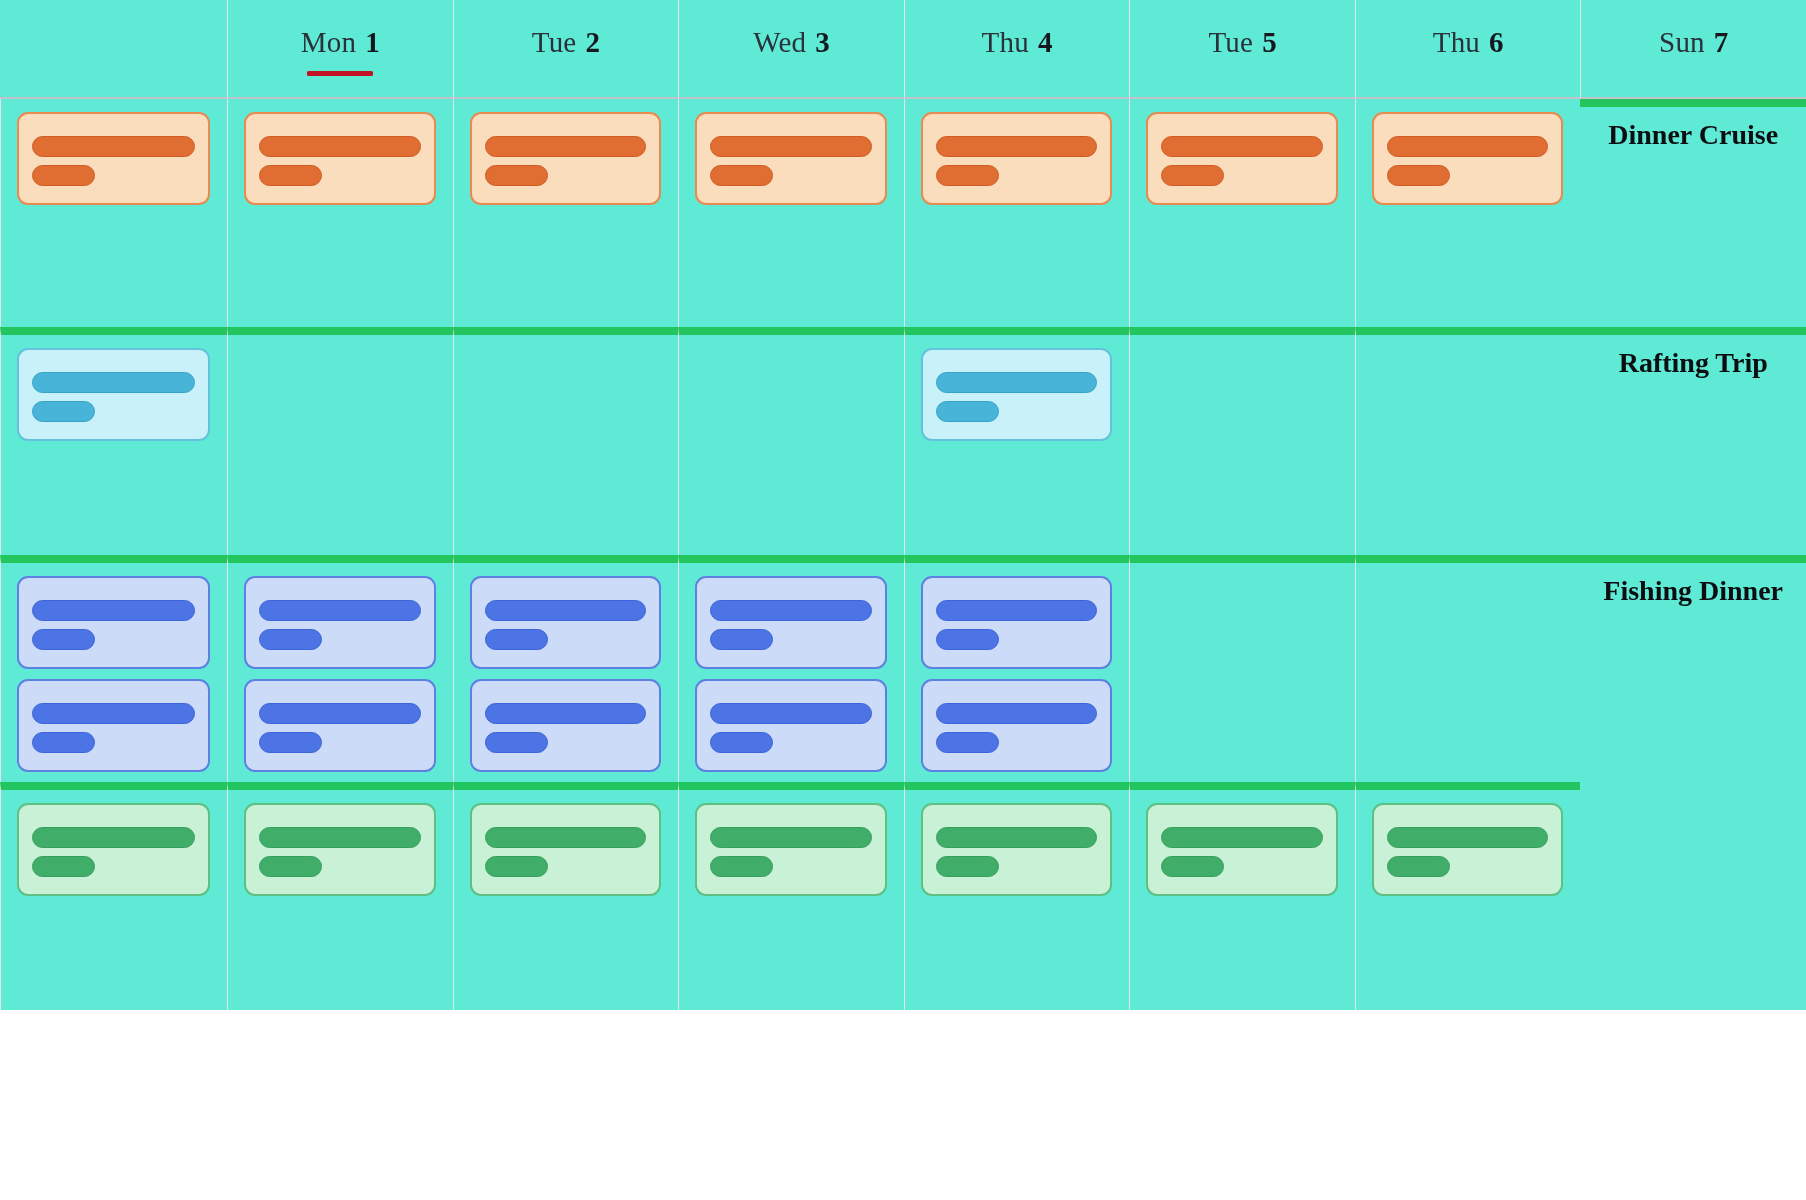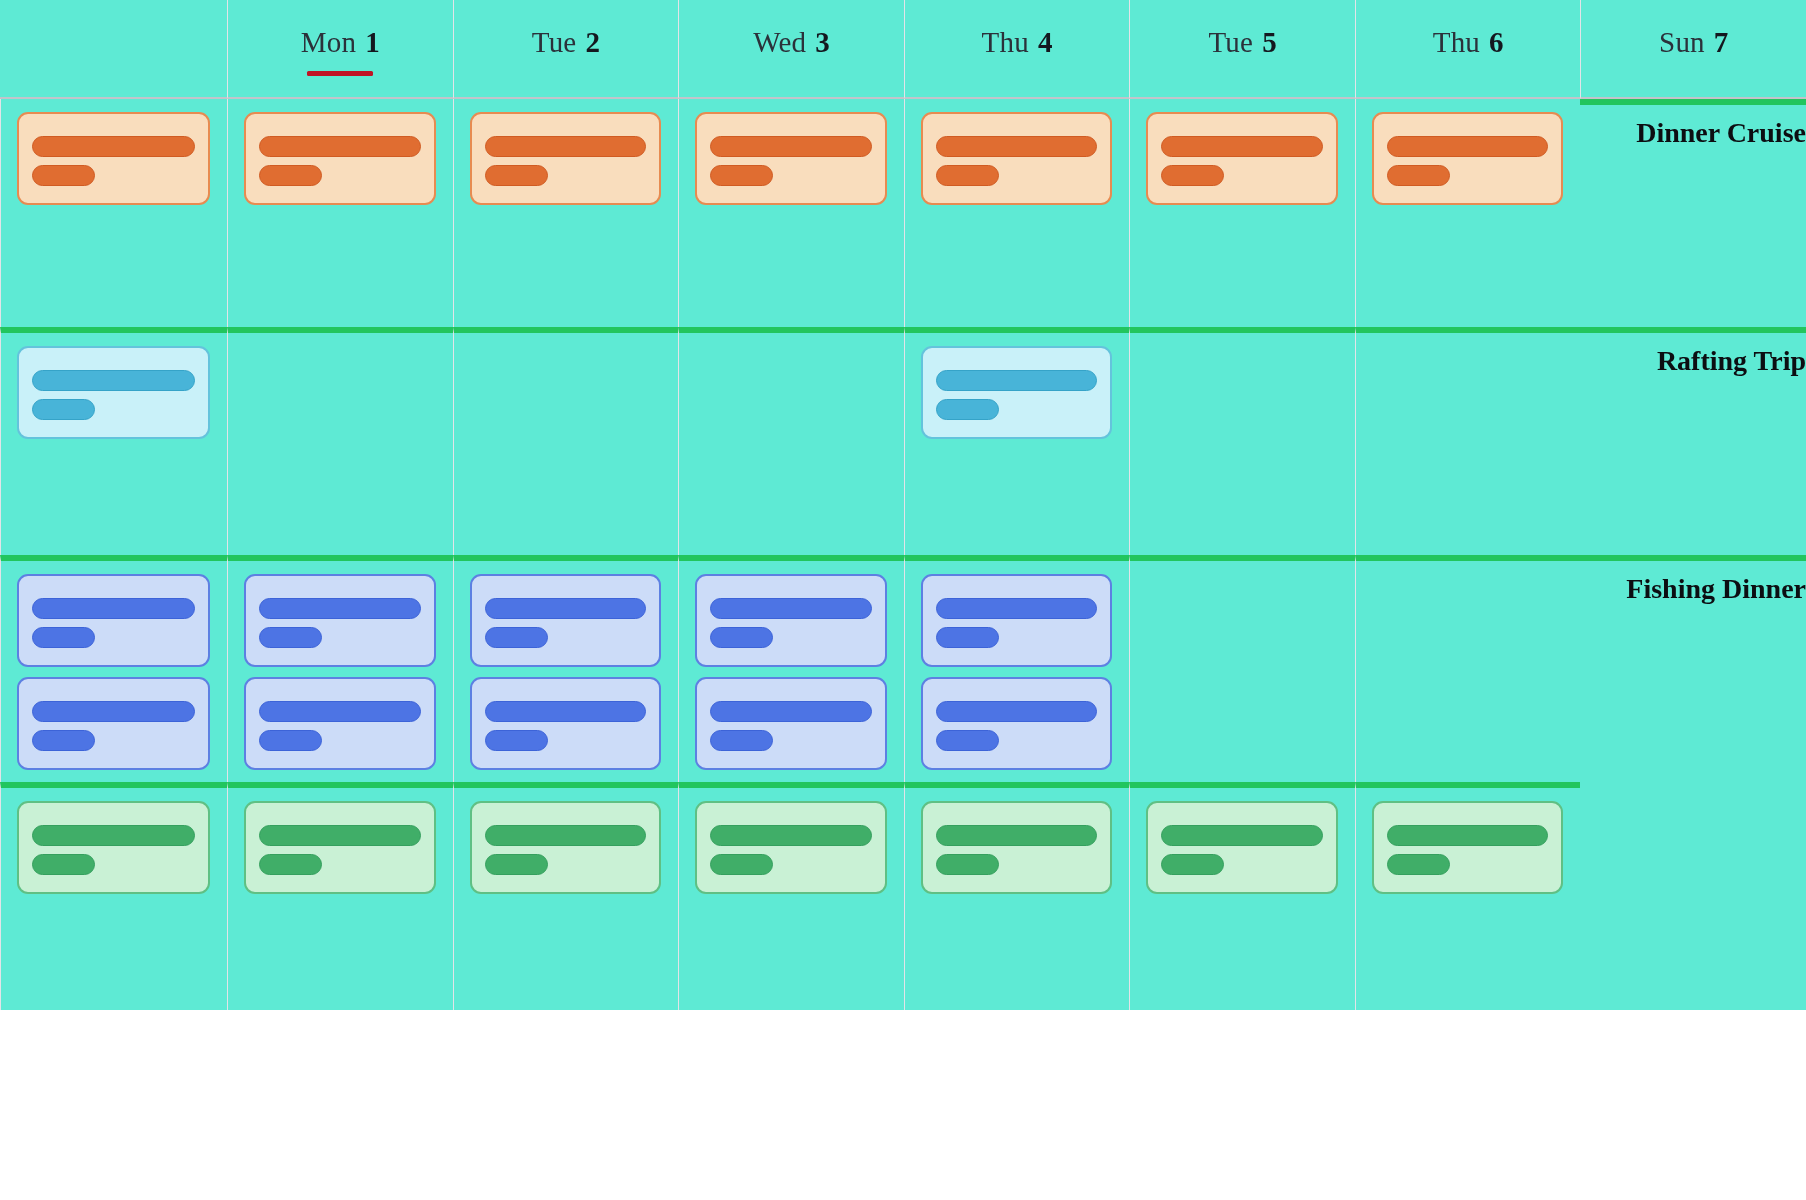--- a/index.html
+++ b/index.html
@@ -50,21 +50,21 @@
     line-height: 1.15;
   }
   .day-cell {
     border-left: 1px solid #e3e4e8;
     padding: 13px 17px 0 16px;
     display: flex;
     flex-direction: column;
     gap: 10px;
     min-width: 0;
   }
-  .row-sep { border-top: 6px solid #22c55e; text-align: right; }
+  .row-sep { border-top: 8px solid #22c55e; }
   
   .event-card {
     flex: 0 0 auto;
     height: 93px;
     border: 2px solid;
     border-radius: 11px;
     padding: 22px 13px 0 13px;
     width: 100%;
   }
   .bar {

